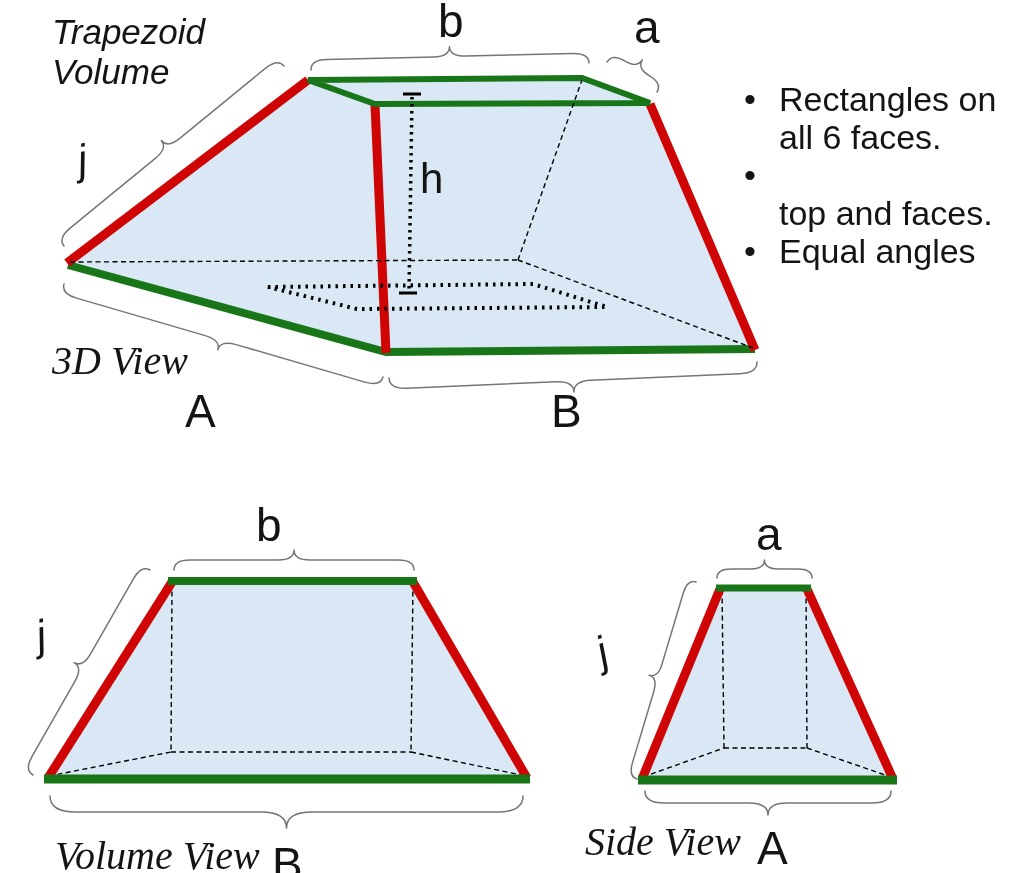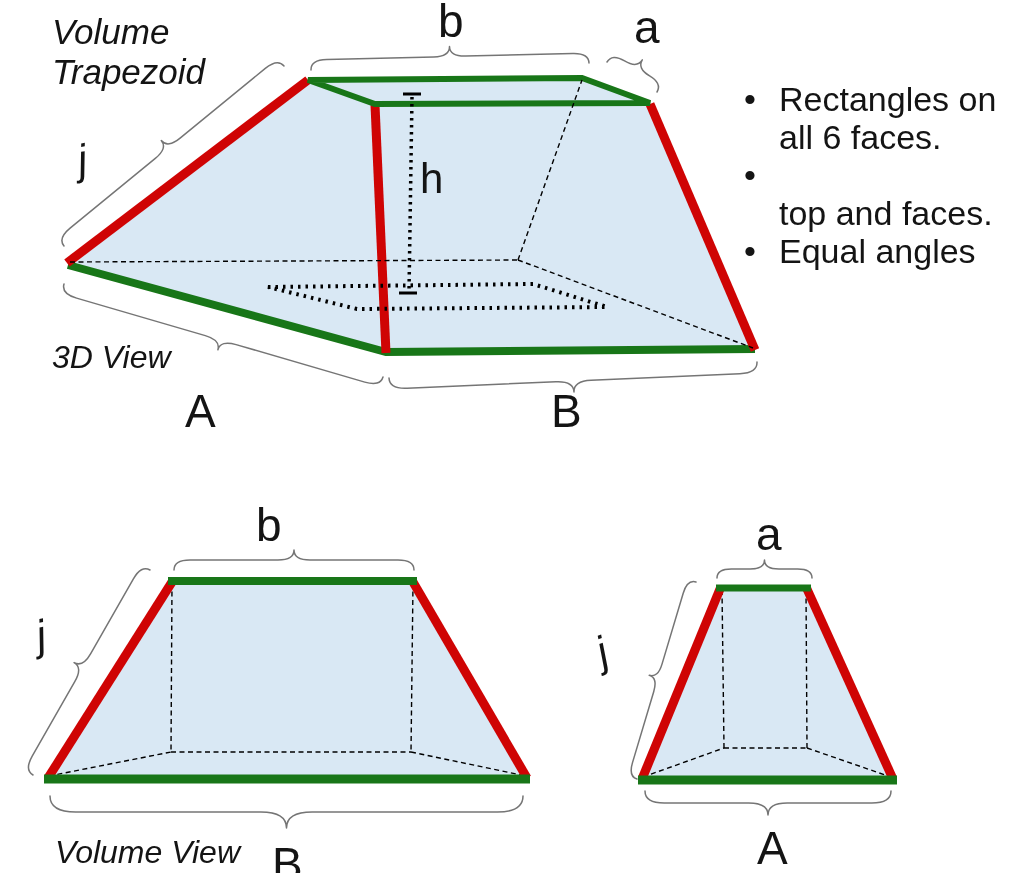--- a/index.html
+++ b/index.html
@@ -11,21 +11,21 @@
           font-family:"Liberation Sans",sans-serif;color:var(--text-black);}
   .canvas svg{position:absolute;left:0;top:0;}
   .face{fill:var(--face-fill);stroke:none;}
   .red{stroke:var(--edge-red);stroke-width:9;fill:none;}
   .green{stroke:var(--edge-green);fill:none;}
   .dash{stroke:var(--dash-black);stroke-width:1.4;fill:none;stroke-dasharray:5 3.5;}
   .dots{stroke:var(--dash-black);fill:none;}
   .brace{stroke:var(--brace-gray);stroke-width:1.5;fill:none;stroke-linecap:round;stroke-linejoin:round;}
   .txt{position:absolute;line-height:1;white-space:nowrap;}
   .lbl{font-size:46px;}
-  .cap{font-size:32px;font-style:italic;}
+  .cap{font-size:40px;font-style:italic;font-family:Liberation Serif, serif;}
   .jlbl{font-size:42px;font-style:italic;transform-origin:left top;}
   .title{position:absolute;left:52px;top:12px;font-size:35px;font-style:italic;line-height:40px;}
   .notes{position:absolute;left:708px;top:80px;}
   .note-row{display:flex;height:38px;font-size:34px;line-height:38px;padding-left:36px;}
   .note-dot{width:35px;flex:none;}
   .note-text{flex:none;white-space:nowrap;}
 </style>
 </head>
 <body>
 
@@ -81,40 +81,41 @@
       <line class="red" x1="807" y1="589" x2="893" y2="779"></line>
       <line class="green" stroke-width="7" x1="716" y1="588" x2="811" y2="588"></line>
       <line class="green" stroke-width="9" x1="638" y1="780" x2="897" y2="780"></line>
       <path class="brace" d="M717.0,578.0 Q717.0,569.0 731.4,569.0 L750.1,569.0 Q764.5,569.0 764.5,560.0 Q764.5,569.0 778.9,569.0 L797.6,569.0 Q812.0,569.0 812.0,578.0"></path>
       <path class="brace" d="M637.0,779.0 Q628.4,776.4 632.5,762.6 L653.7,691.7 Q657.9,677.9 649.3,675.3 Q657.9,677.9 662.0,664.1 L683.2,593.2 Q687.4,579.4 696.0,582.0"></path>
       <path class="brace" d="M891.0,791.0 Q891.0,803.0 871.8,803.0 L787.2,803.0 Q768.0,803.0 768.0,815.0 Q768.0,803.0 748.8,803.0 L664.2,803.0 Q645.0,803.0 645.0,791.0"></path>
     </g>
   </svg>
 
   <div class="title">
+    <div>Trapezoid</div>
     <div>Volume</div>
-    <div>Trapezoid</div>
   </div>
 
   <div class="txt lbl" style="left:438px;top:-2px;">b</div>
   <div class="txt lbl" style="left:634px;top:4px;">a</div>
   <div class="txt jlbl" style="left:74px;top:140px;transform:rotate(-10deg);">j</div>
   <div class="txt lbl" style="left:420px;top:158px;font-size:42px;">h</div>
   <div class="txt lbl" style="left:185px;top:388px;">A</div>
   <div class="txt lbl" style="left:551px;top:388px;">B</div>
   <div class="txt cap" style="left:52px;top:341px;">3D View</div>
 
   <div class="txt lbl" style="left:256px;top:502px;">b</div>
   <div class="txt jlbl" style="left:32px;top:616px;transform:rotate(-12deg);">j</div>
   <div class="txt lbl" style="left:272px;top:841px;">B</div>
   <div class="txt cap" style="left:55px;top:836px;">Volume View</div>
 
   <div class="txt lbl" style="left:756px;top:511px;">a</div>
   <div class="txt jlbl" style="left:590px;top:634px;transform:rotate(-22deg);">j</div>
   <div class="txt lbl" style="left:757px;top:825px;">A</div>
+  <div class="txt cap" style="left:585px;top:822px;">Side View</div>
 
   <div class="notes">
     <div class="note-row">
       <span class="note-dot">•</span>
       <span class="note-text">Rectangles on</span>
     </div>
     <div class="note-row">
       <span class="note-dot"></span>
       <span class="note-text">all 6 faces.</span>
     </div>

